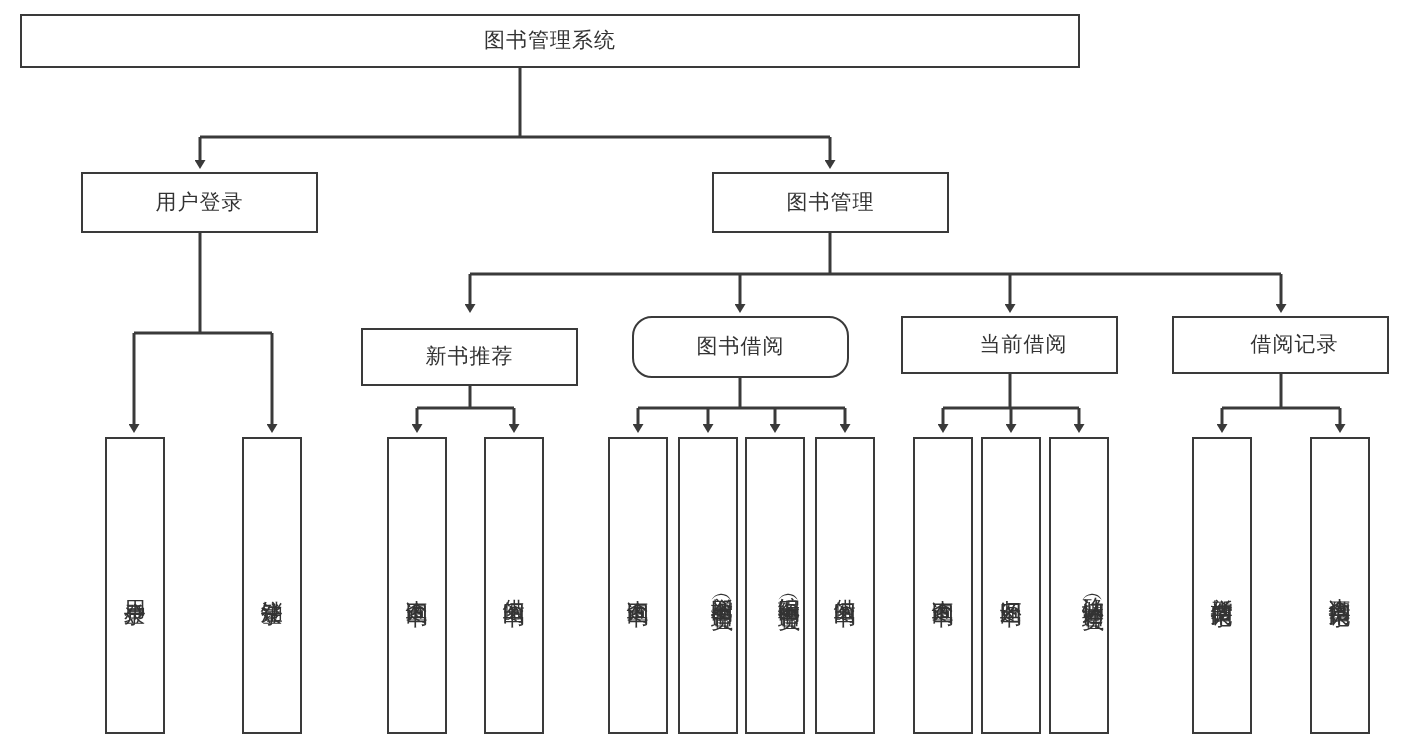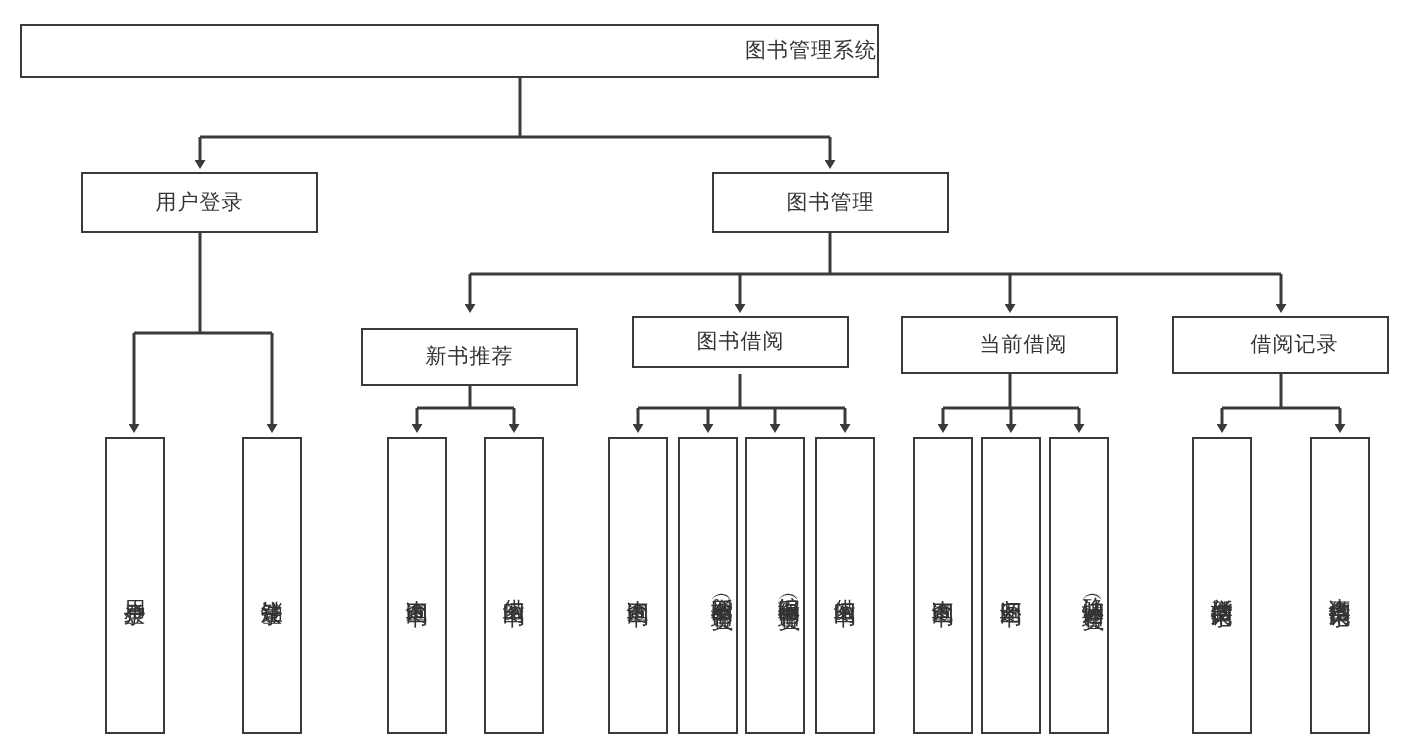--- a/index.html
+++ b/index.html
@@ -128,35 +128,35 @@
     </g>
 
     <g stroke="#3a3a3a" stroke-width="3" fill="none">
       <path d="M1281,374 L1281,408"></path>
       <path d="M1222,408 L1340,408"></path>
       <path d="M1222,408 L1222,425" marker-end="url(#arrow)"></path>
       <path d="M1340,408 L1340,425" marker-end="url(#arrow)"></path>
     </g>
   </svg>
 
-  <div class="node horiz" style="left:20px;top:24px;width:859px;height:54px;justify-content:flex-end;">
+  <div class="node horiz" style="left:20px;top:14px;width:1060px;height:54px;">
     <span>图书管理系统</span>
   </div>
 
   <div class="node horiz" style="left:81px;top:172px;width:237px;height:61px;">
     <span>用户登录</span>
   </div>
   <div class="node horiz" style="left:712px;top:172px;width:237px;height:61px;">
     <span>图书管理</span>
   </div>
 
   <div class="node horiz" style="left:361px;top:328px;width:217px;height:58px;">
     <span>新书推荐</span>
   </div>
-  <div class="node horiz" style="left:632px;top:316px;width:217px;height:52px;">
+  <div class="node horiz" style="left:632px;top:316px;width:217px;height:62px;border-radius:20px;">
     <span>图书借阅</span>
   </div>
   <div class="node horiz" style="left:901px;top:316px;width:217px;height:58px;padding-left:28px;">
     <span>当前借阅</span>
   </div>
   <div class="node horiz" style="left:1172px;top:316px;width:217px;height:58px;padding-left:28px;">
     <span>借阅记录</span>
   </div>
 
   <div class="node vert centered" style="left:105px;top:437px;width:60px;height:297px;">

